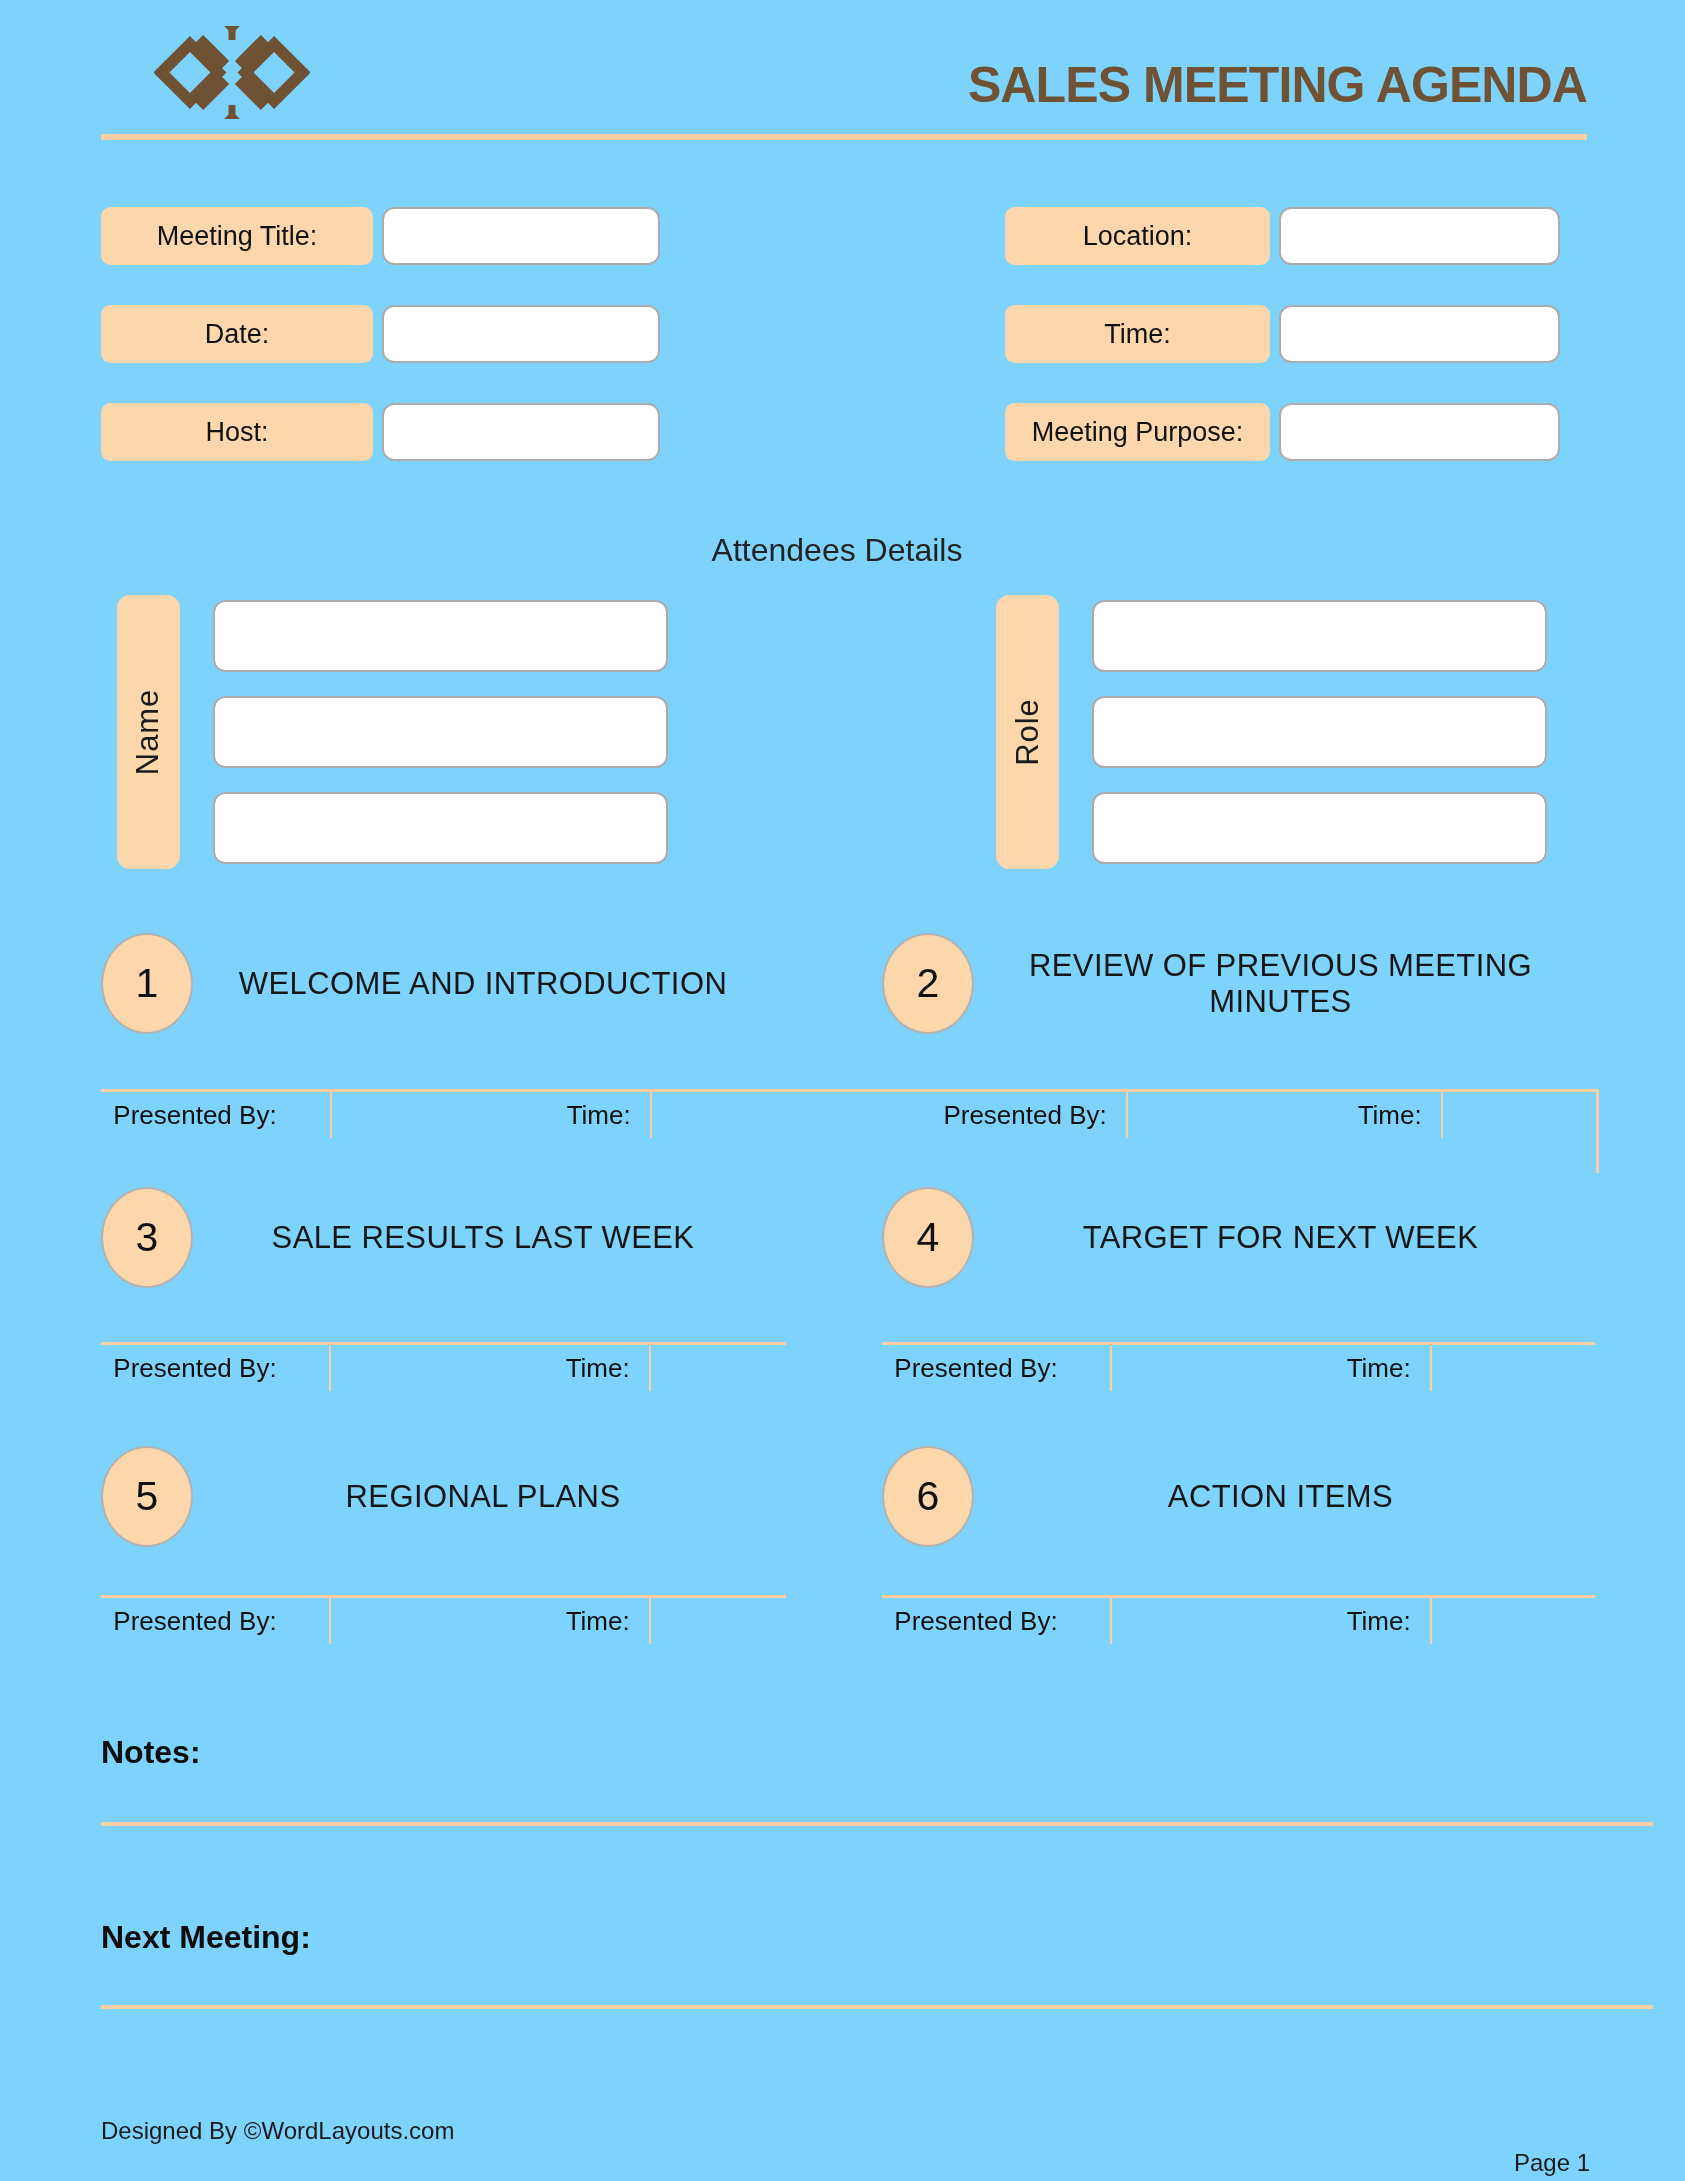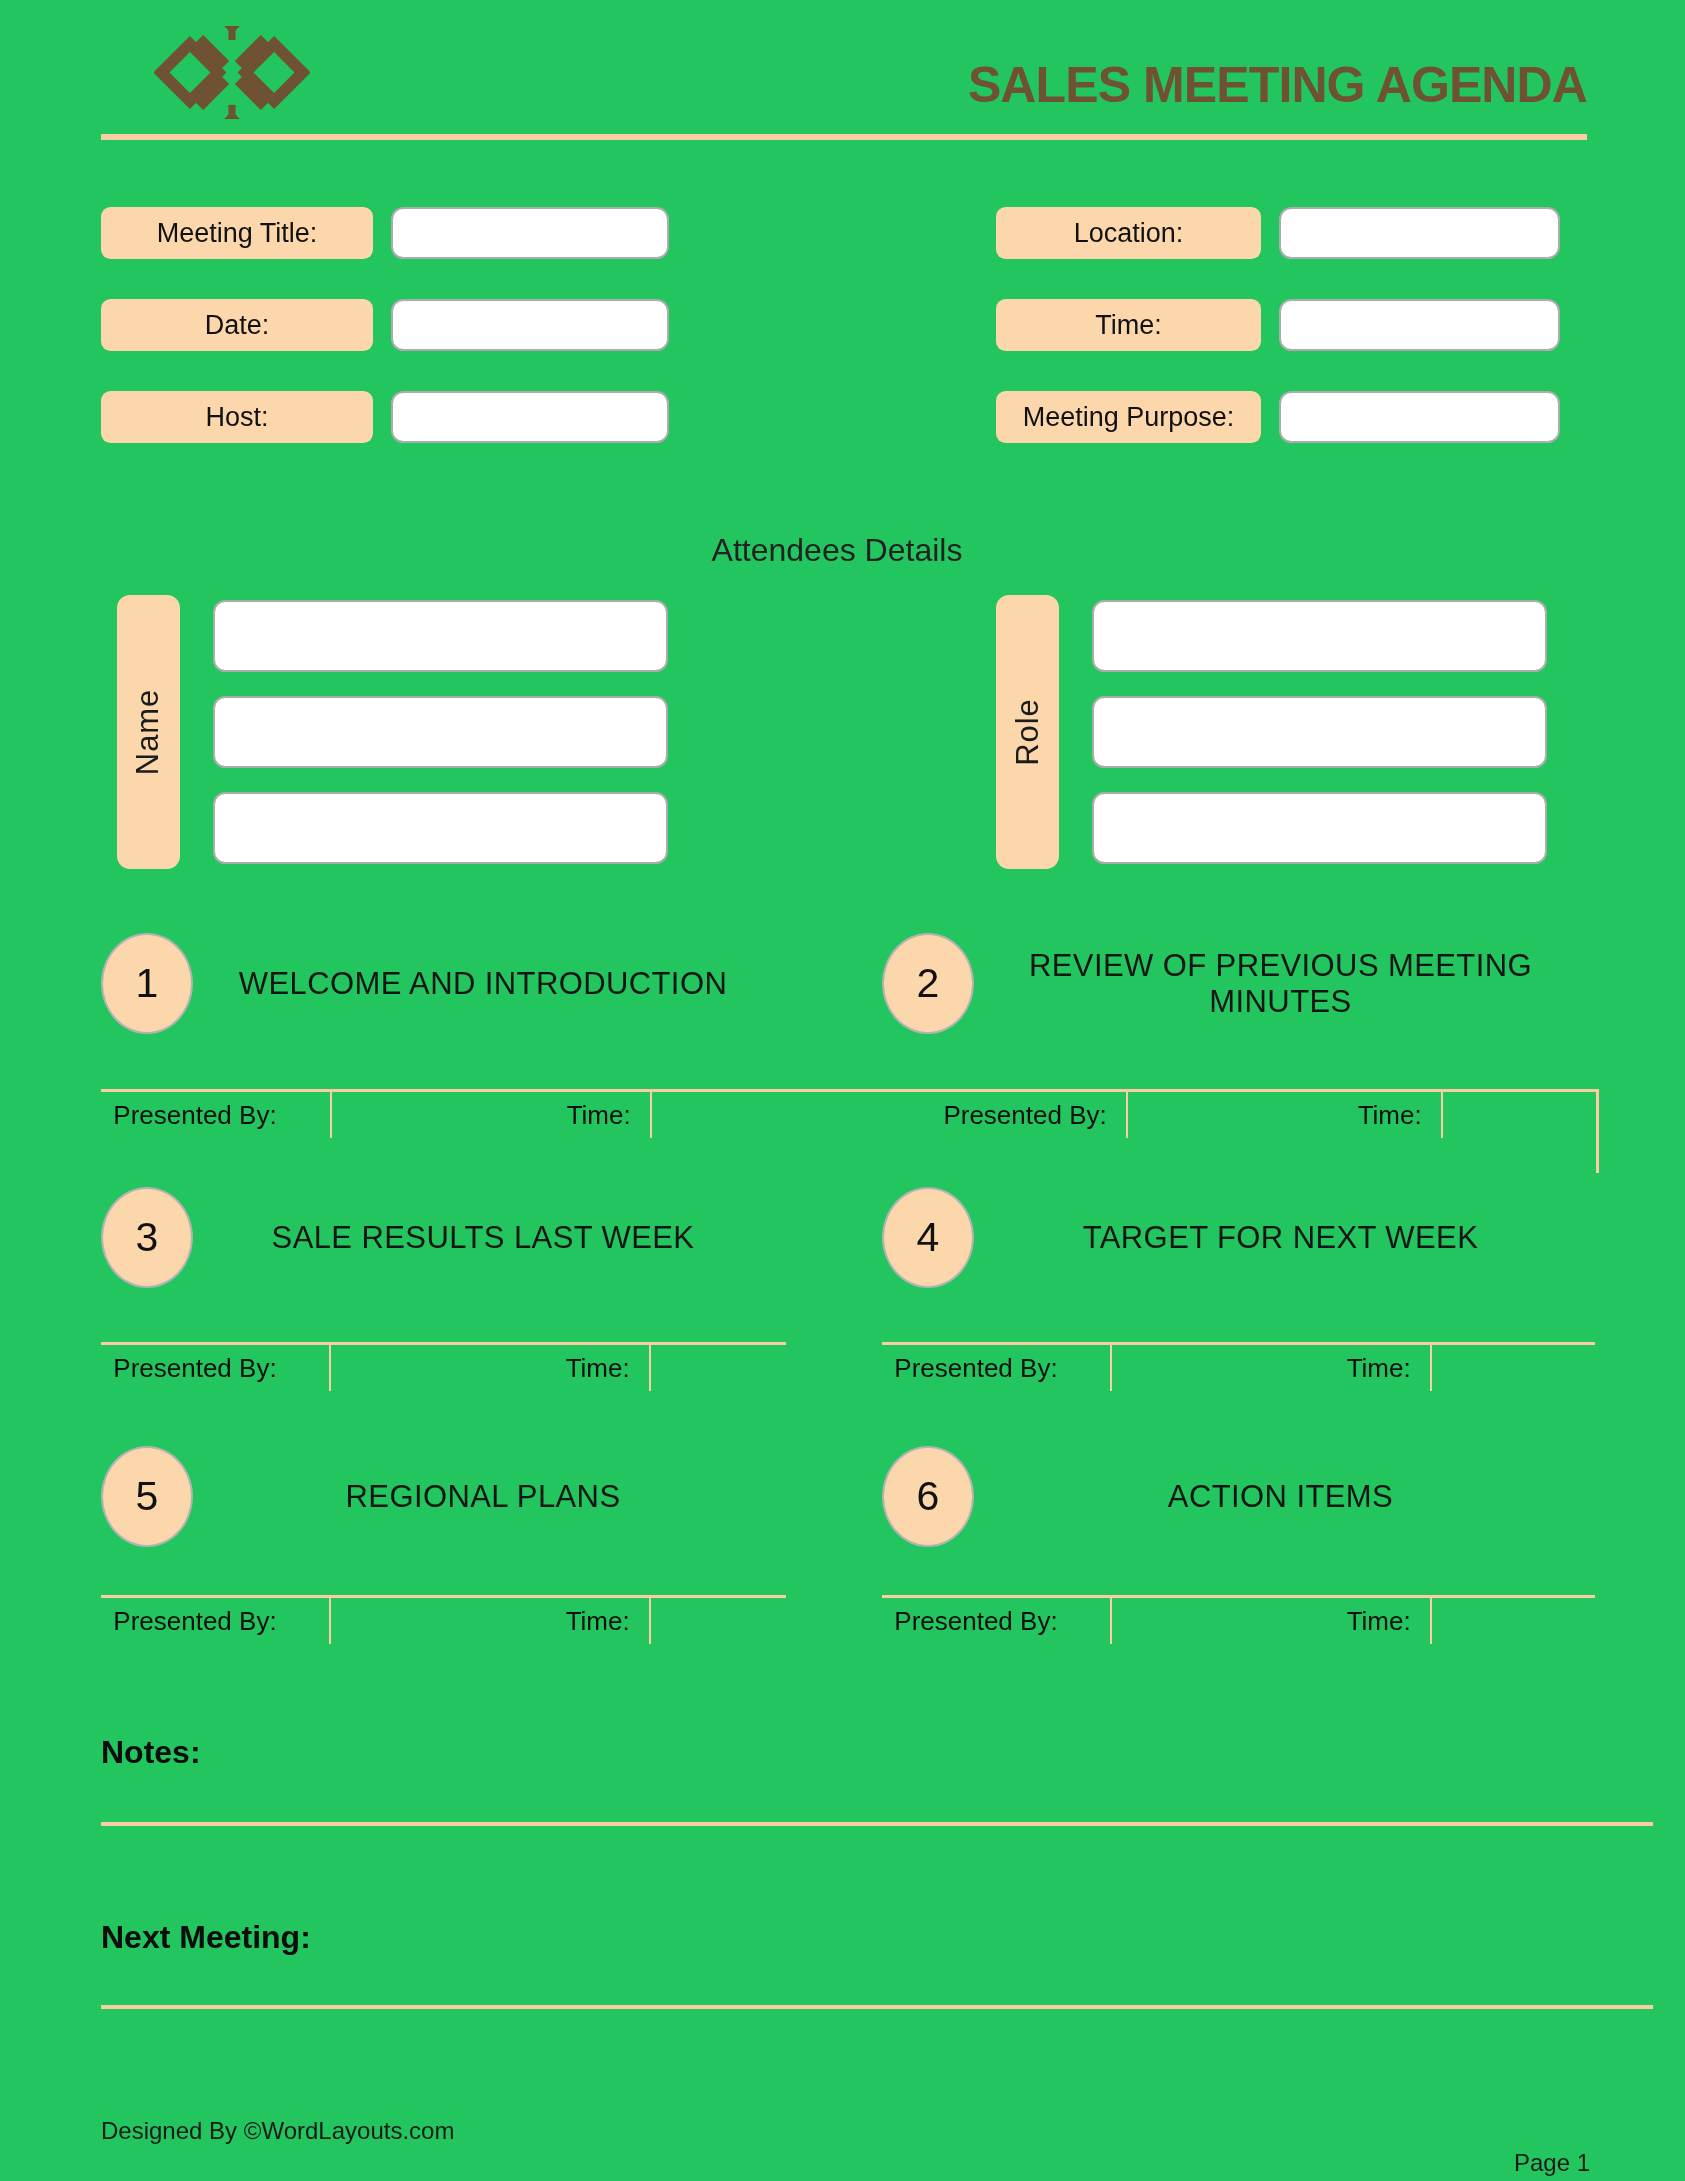--- a/index.html
+++ b/index.html
@@ -1,31 +1,31 @@
 <!DOCTYPE html>
 <html style="font-size:14px"><head>
 <meta charset="utf-8">
 <style>
   html,body { margin:0; padding:0; background:#ffffff; }
   .page {
-    position:relative; width:1685px; height:2181px; background:#22c55e;
+    position:relative; width:1685px; height:2181px; background:#7dd3fc;
     font-family:"Liberation Sans", sans-serif; color:#1b1b1b; overflow:hidden;
   }
   
   .logo { position:absolute; left:154px; top:26px; width:156px; height:93px; }
   .page-title {
     position:absolute; right:98px; top:56px; font-size:50px; font-weight:bold;
     color:#6E5233; letter-spacing:-0.9px; white-space:nowrap;
   }
   .header-rule { position:absolute; left:101px; right:98px; top:134px; height:6.1px; background:#FACDA3; }
 
   
   .form { position:absolute; top:207px; left:101px; right:125px; display:flex; justify-content:space-between; }
   .form-col { display:flex; flex-direction:column; gap:40px; }
-  .form-row { display:flex; gap:18px; height:52px; }
+  .form-row { display:flex; gap:9px; height:58px; }
   .chip {
     background:#FCD7AC; border-radius:9.7px; display:flex; align-items:center; justify-content:center;
     font-size:27px; color:#111;
   }
   .chip-l { width:272px; }
   .chip-r { width:265px; }
   .inbox { border:2.6px solid #ACACAC; border-radius:12.3px; background:#fff; }
   .inbox-l { width:274px; }
   .inbox-r { width:277px; }
 

